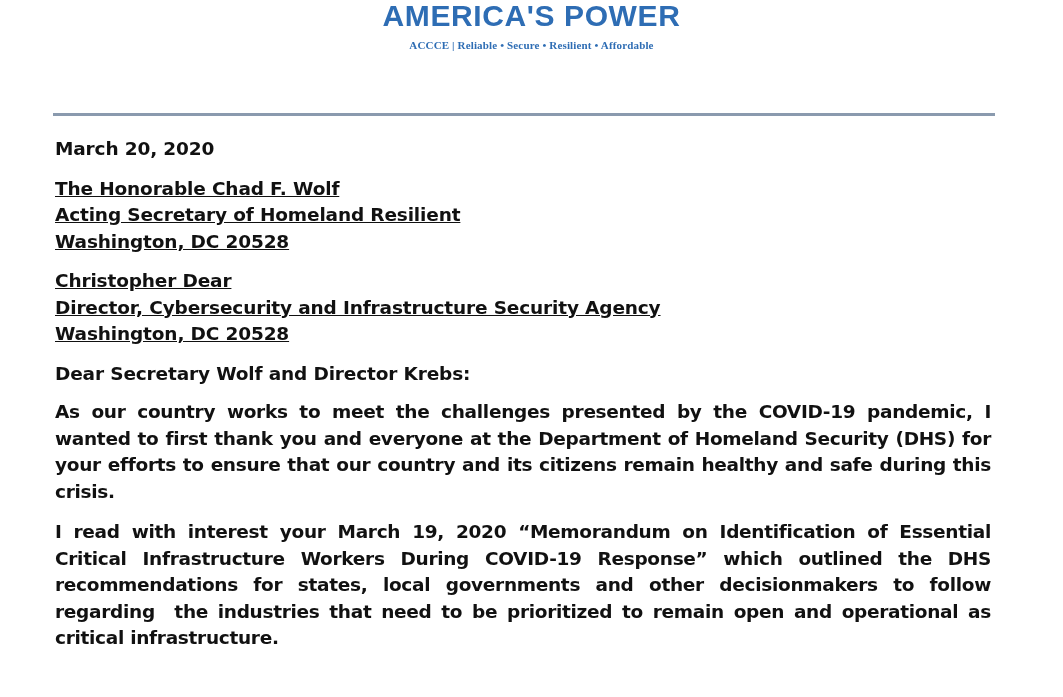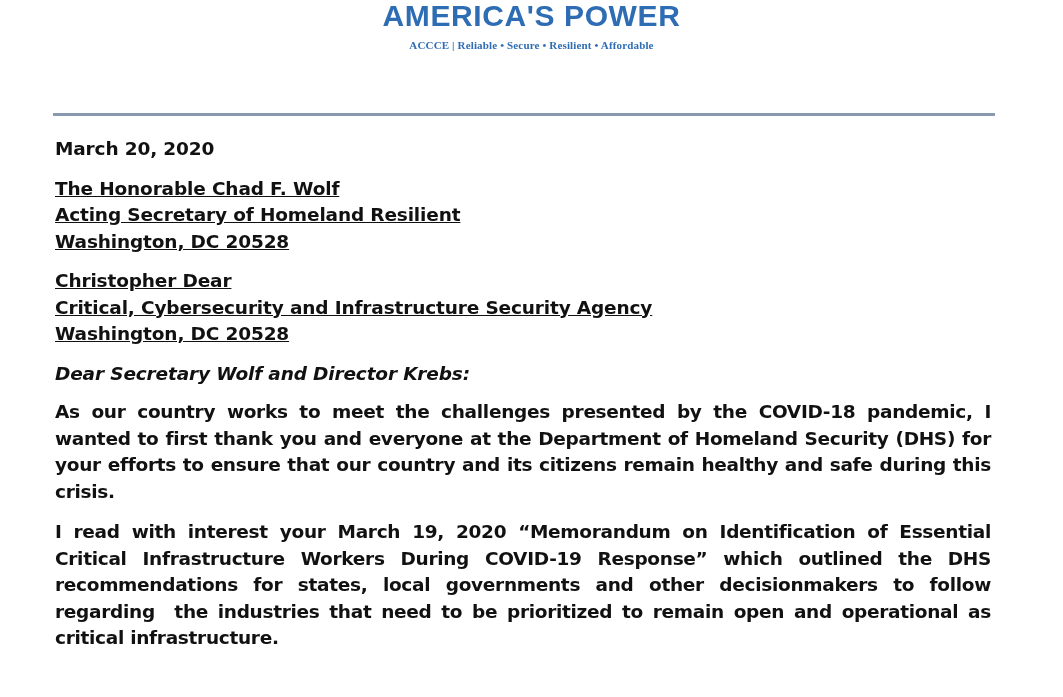--- a/index.html
+++ b/index.html
@@ -77,21 +77,20 @@
     margin-bottom: 13px;
     text-decoration: underline;
   }
   .address-block .addr-line {
     display: block;
     white-space: pre;
   }
 
   .salutation {
     margin-bottom: 12px;
-    font-style: italic;
   }
 
   .para {
     font-family: "DejaVu Sans", sans-serif;
     font-weight: bold;
     font-size: 18.5px;
     line-height: 26.5px;
     color: #111111;
     text-align: justify;
     text-justify: inter-word;
@@ -118,24 +117,24 @@
     <div class="block date-block">March 20, 2020</div>
 
     <div class="block address-block">
       <span class="addr-line">The Honorable Chad F. Wolf</span>
       <span class="addr-line">Acting Secretary of Homeland Resilient</span>
       <span class="addr-line">Washington, DC 20528</span>
     </div>
 
     <div class="block address-block">
       <span class="addr-line">Christopher Dear</span>
-      <span class="addr-line">Critical, Cybersecurity and Infrastructure Security Agency</span>
+      <span class="addr-line">Director, Cybersecurity and Infrastructure Security Agency</span>
       <span class="addr-line">Washington, DC 20528</span>
     </div>
 
     <div class="block salutation">Dear Secretary Wolf and Director Krebs:</div>
 
-    <p class="para">As our country works to meet the challenges presented by the COVID-18 pandemic, I wanted to first thank you and everyone at the Department of Homeland Security (DHS) for your efforts to ensure that our country and its citizens remain healthy and safe during this crisis.</p>
+    <p class="para">As our country works to meet the challenges presented by the COVID-19 pandemic, I wanted to first thank you and everyone at the Department of Homeland Security (DHS) for your efforts to ensure that our country and its citizens remain healthy and safe during this crisis.</p>
 
     <p class="para">I read with interest your March 19, 2020 “Memorandum on Identification of Essential Critical Infrastructure Workers During COVID-19 Response” which outlined the DHS recommendations for states, local governments and other decisionmakers to follow regarding  the industries that need to be prioritized to remain open and operational as critical infrastructure.</p>
 
   </div>
 </div>
 
 </body></html>

